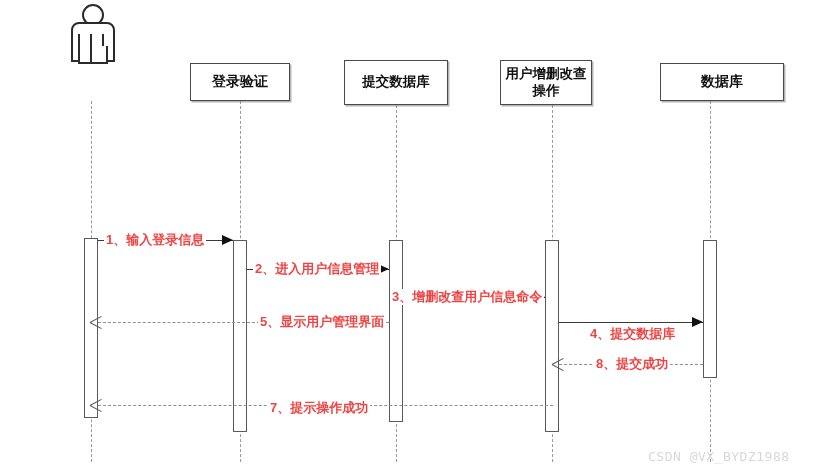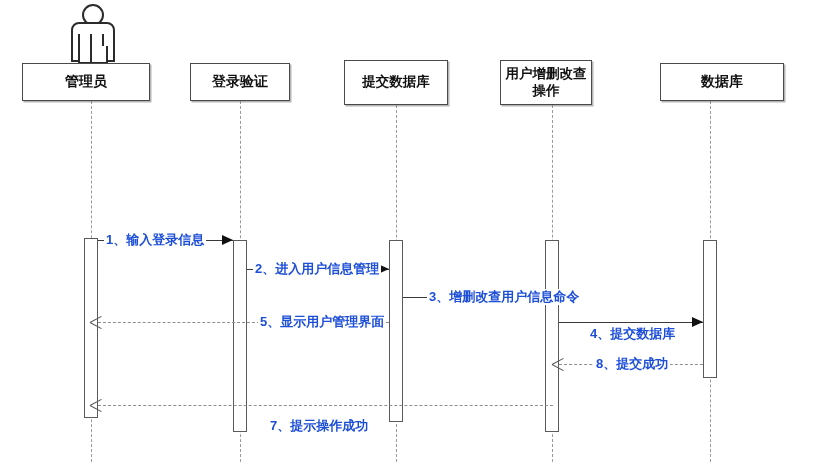--- a/index.html
+++ b/index.html
@@ -83,21 +83,21 @@
     content:"";position:absolute;left:0;top:6px;width:13px;height:0;
     border-top:1.5px solid #555;transform-origin:left center;
   }
   .arrow-open-left:before{transform:rotate(-28deg);}
   .arrow-open-left:after{transform:rotate(28deg);}
 
   .msg-label{
     position:absolute;
     font-size:13px;
     font-weight:bold;
-    color:#1d4ed8;
+    color:#ef4444;
     background:#ffffff;
     white-space:nowrap;
     padding:0 2px;
     line-height:16px;
   }
 
   
   .watermark{
     position:absolute;
     font-size:13px;
@@ -120,23 +120,20 @@
     <div class="actor-legbox"></div>
     <div class="actor-legsplit"></div>
   </div>
 
   <div class="lifeline-stem" style="left:91px;top:101px;height:361px;"></div>
   <div class="lifeline-stem" style="left:240px;top:101px;height:361px;"></div>
   <div class="lifeline-stem" style="left:396px;top:105px;height:357px;"></div>
   <div class="lifeline-stem" style="left:552px;top:105px;height:357px;"></div>
   <div class="lifeline-stem" style="left:710px;top:101px;height:361px;"></div>
 
-  <div class="lifeline-head" style="left:22px;top:63px;width:128px;height:38px;">
-    <span>管理员</span>
-  </div>
 
   <div class="lifeline-head" style="left:190px;top:63px;width:100px;height:38px;align-items:center;">
     <span>登录验证</span>
   </div>
 
   <div class="lifeline-head two-line" style="left:344px;top:60px;width:104px;height:45px;">
     <span>提交数据库</span>
   </div>
 
   <div class="lifeline-head two-line" style="left:500px;top:60px;width:92px;height:45px;">
@@ -156,32 +153,33 @@
   <div class="msg-line solid" style="left:98px;top:240px;width:135px;"></div>
   <div class="arrow-solid-right" style="left:222px;top:234.5px;"></div>
   <div class="msg-label" style="left:104px;top:232px;">1、输入登录信息</div>
 
   <div class="msg-line solid" style="left:247px;top:269px;width:142px;"></div>
   <div class="arrow-solid-right" style="left:378px;top:263.5px;"></div>
   <div class="msg-label" style="left:253px;top:261px;">2、进入用户信息管理</div>
 
   <div class="msg-line solid" style="left:403px;top:297px;width:142px;"></div>
   <div class="arrow-solid-right" style="left:534px;top:291.5px;"></div>
-  <div class="msg-label" style="left:390px;top:289px;margin-left:37px;">3、增删改查用户信息命令</div>
+  <div class="msg-label" style="left:390px;top:289px;">3、增删改查用户信息命令</div>
 
   <div class="msg-line solid" style="left:559px;top:322px;width:144px;"></div>
   <div class="arrow-solid-right" style="left:692px;top:316.5px;"></div>
   <div class="msg-label" style="left:588px;top:314px;margin-top:12px;">4、提交数据库</div>
 
   <div class="msg-line dashed" style="left:98px;top:322px;width:291px;"></div>
   <div class="arrow-open-left" style="left:90px;top:316px;"></div>
   <div class="msg-label" style="left:258px;top:314px;">5、显示用户管理界面</div>
 
   <div class="msg-line dashed" style="left:559px;top:364px;width:144px;"></div>
   <div class="arrow-open-left" style="left:552px;top:358px;"></div>
   <div class="msg-label" style="left:594px;top:356px;">8、提交成功</div>
 
   <div class="msg-line dashed" style="left:98px;top:405px;width:455px;"></div>
   <div class="arrow-open-left" style="left:90px;top:399px;"></div>
-  <div class="msg-label" style="left:268px;top:418px;">7、提示操作成功</div>
+  <div class="msg-label" style="left:268px;top:400px;">7、提示操作成功</div>
 
+  <div class="watermark" style="left:648px;top:449px;">CSDN @VX_BYDZ1988</div>
 
 </div>
 
 </body></html>

